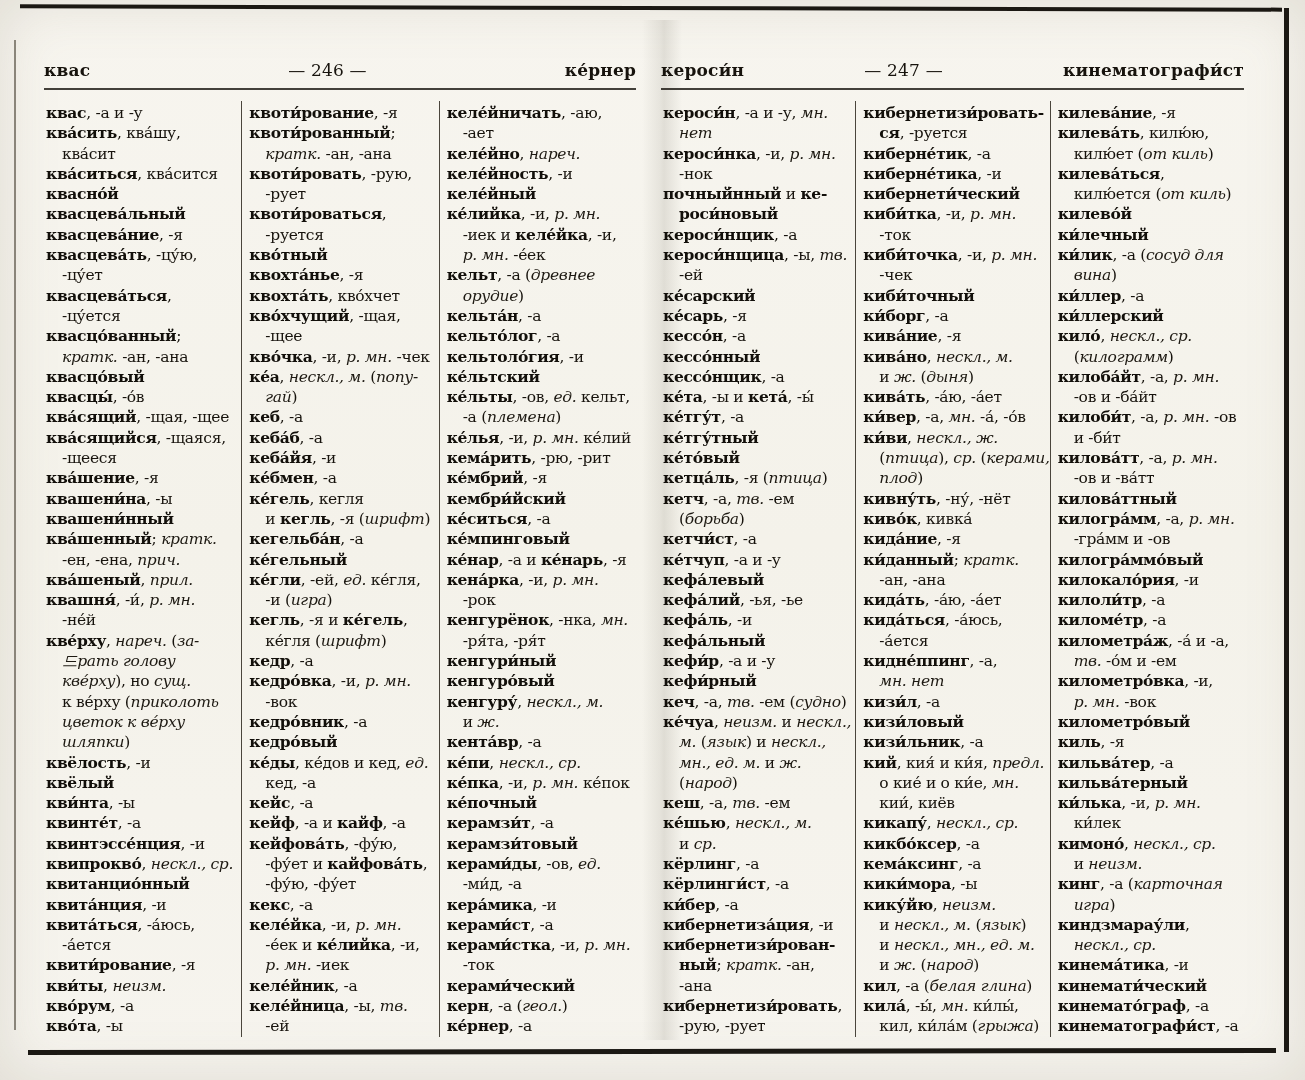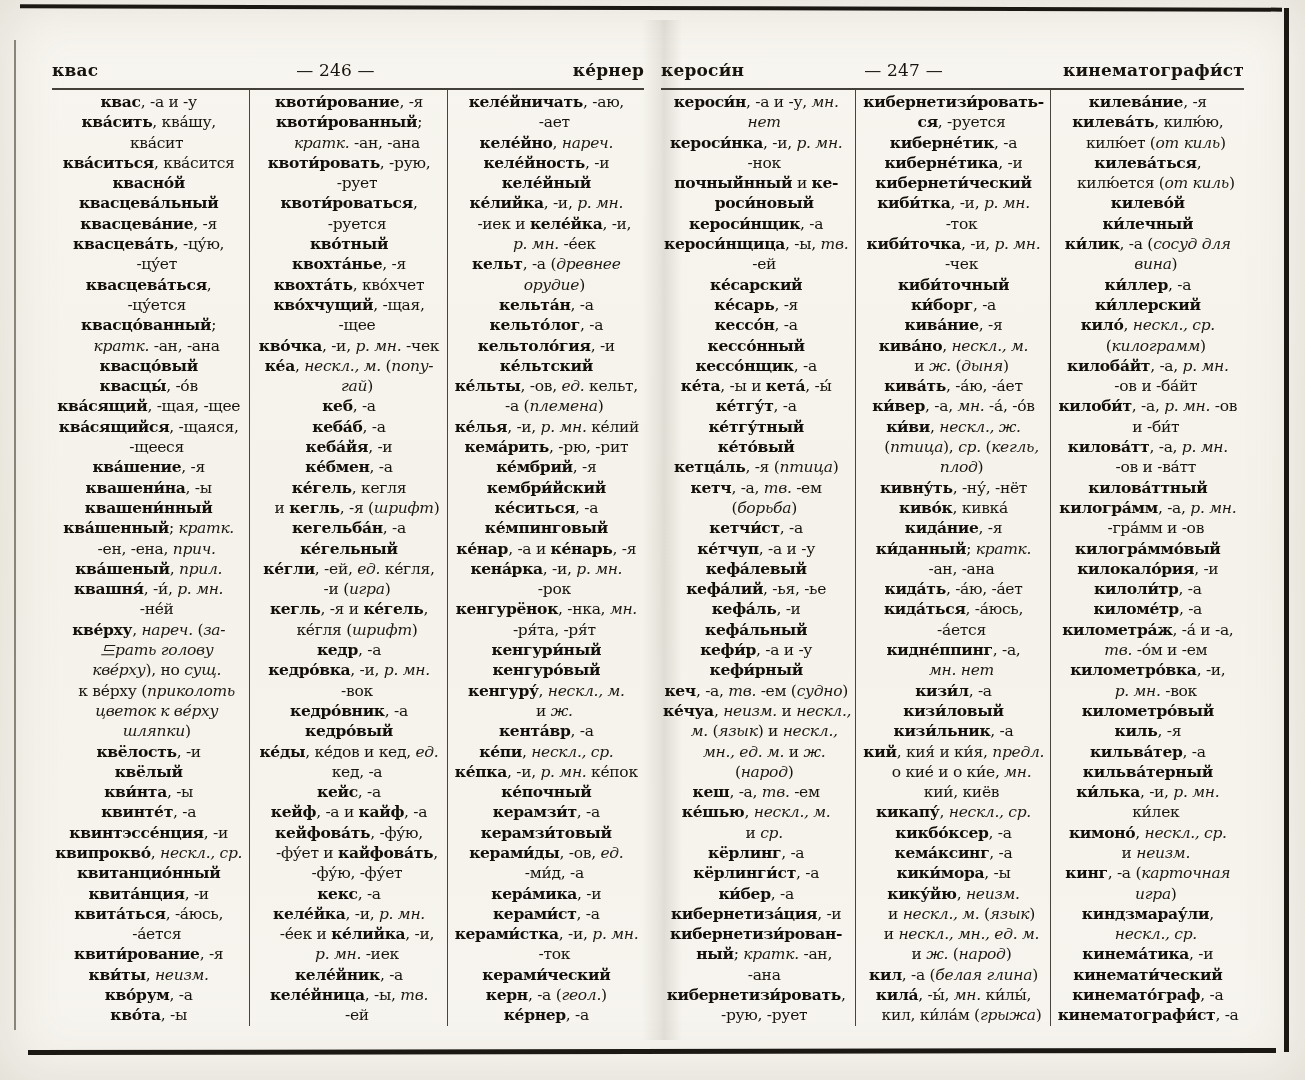--- a/index.html
+++ b/index.html
@@ -16,30 +16,30 @@
   .edge{position:absolute;background:#1b1813;}
   .edge-top{left:20px;top:6px;width:1262px;height:4px;transform:rotate(.15deg);}
   .edge-bottom{left:28px;top:1049px;width:1248px;height:5px;transform:rotate(-.1deg);}
   .edge-right{left:1284px;top:8px;width:5px;height:1044px;}
   .edge-left{left:14px;top:40px;width:2px;height:990px;background:#8a857a;}
   .gutter{
     position:absolute;left:642px;top:20px;width:40px;height:1020px;
     background:linear-gradient(90deg,rgba(90,85,70,0) 0%,rgba(90,85,70,.10) 45%,rgba(90,85,70,.14) 55%,rgba(90,85,70,0) 100%);
   }
   .page{position:absolute;top:60px;}
-  .page-left{left:52px;width:592px;}
+  .page-left{left:44px;width:592px;}
   .page-right{left:661px;width:583px;}
   .running-head{
     display:flex;justify-content:space-between;align-items:baseline;
     font-size:17px;font-weight:bold;color:#17130d;height:26px;
     letter-spacing:.2px;
   }
   .running-head .pageno{font-weight:normal;}
   .head-rule{height:2px;background:#23201a;margin-top:2px;opacity:.85;}
-  .cols{display:flex;text-align:center;}
+  .cols{display:flex;margin-top:11px;}
   .col{
     width:33.333%;box-sizing:border-box;padding:2px 6px 0 2px;
     font-size:15.5px;line-height:20.3px;color:#17130d;
     letter-spacing:-0.3px;white-space:nowrap;
   }
   .col + .col{border-left:1.5px solid #4a453c;padding-left:7px;}
   .line{min-height:20.3px;}
   .line.indent{padding-left:16px;}
   .line b{font-weight:bold;color:#120f0a;}
   .line i{font-style:italic;font-weight:normal;color:#1d1912;}
@@ -276,21 +276,21 @@
           <div class="line"><b>киби́точка</b>, -и, <i>р. мн.</i></div>
           <div class="line indent">-чек</div>
           <div class="line"><b>киби́точный</b></div>
           <div class="line"><b>ки́борг</b>, -а</div>
           <div class="line"><b>кива́ние</b>, -я</div>
           <div class="line"><b>кива́но</b>, <i>нескл., м.</i></div>
           <div class="line indent">и <i>ж.</i> (<i>дыня</i>)</div>
           <div class="line"><b>кива́ть</b>, -а́ю, -а́ет</div>
           <div class="line"><b>ки́вер</b>, -а, <i>мн.</i> -а́, -о́в</div>
           <div class="line"><b>ки́ви</b>, <i>нескл., ж.</i></div>
-          <div class="line indent">(<i>птица</i>), <i>ср.</i> (<i>кегль,</i></div>
+          <div class="line indent">(<i>птица</i>), <i>ср.</i> (<i>керами,</i></div>
           <div class="line indent"><i>плод</i>)</div>
           <div class="line"><b>кивну́ть</b>, -ну́, -нёт</div>
           <div class="line"><b>киво́к</b>, кивка́</div>
           <div class="line"><b>кида́ние</b>, -я</div>
           <div class="line"><b>ки́данный</b>; <i>кратк.</i></div>
           <div class="line indent">-ан, -ана</div>
           <div class="line"><b>кида́ть</b>, -а́ю, -а́ет</div>
           <div class="line"><b>кида́ться</b>, -а́юсь,</div>
           <div class="line indent">-а́ется</div>
           <div class="line"><b>кидне́ппинг</b>, -а,</div>

